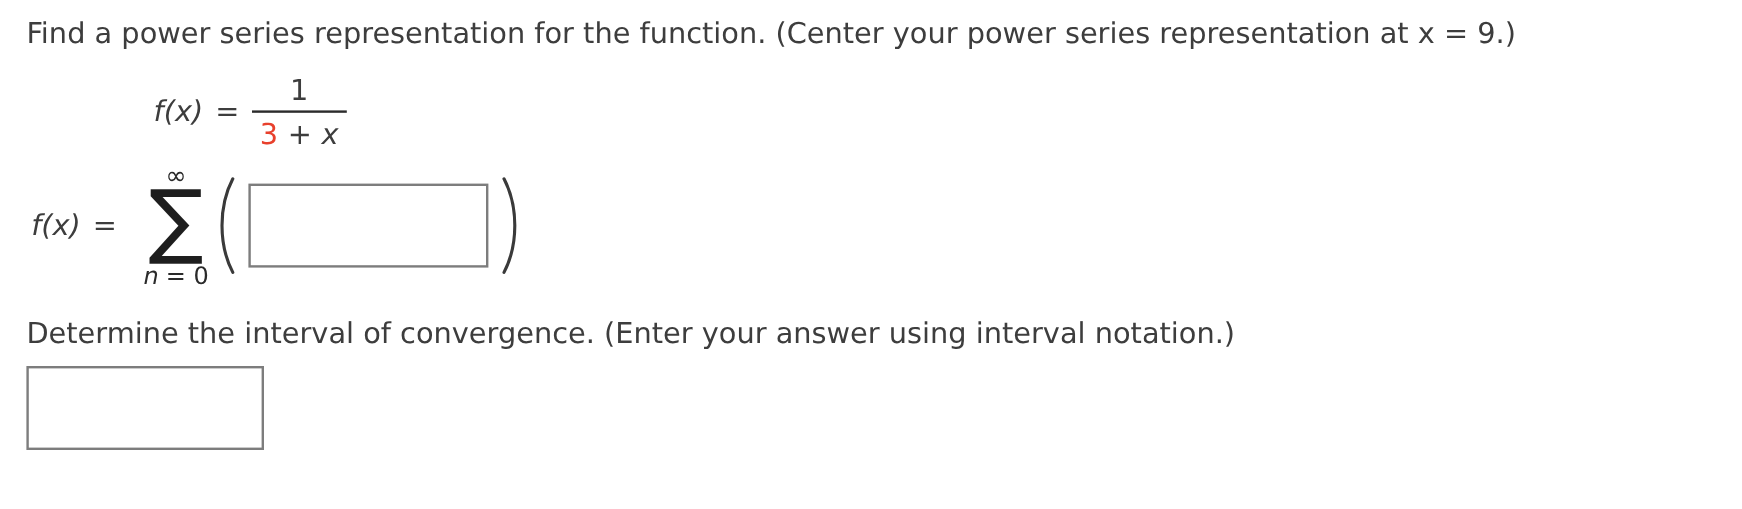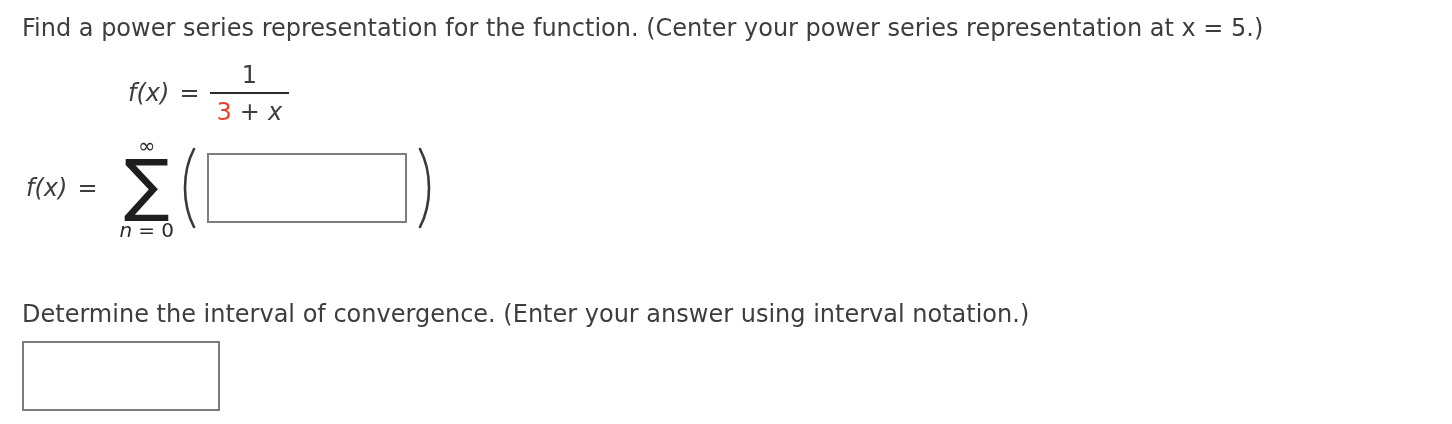--- a/index.html
+++ b/index.html
@@ -104,35 +104,35 @@
     outline: none;
   }
   .series-input {
     width: 180px;
     height: 66px;
     margin: 0 5px;
   }
 
   
   .instruction-second {
-    margin-top: 60px;
+    margin-top: 24px;
   }
   .interval-input {
     display: block;
     width: 178px;
     height: 66px;
     margin-top: 12px;
   }
 </style>
 </head>
 <body>
 
 <div class="page">
 
-  <p class="instruction">Find a power series representation for the function. (Center your power series representation at x = 5.)</p>
+  <p class="instruction">Find a power series representation for the function. (Center your power series representation at x = 9.)</p>
 
   <div class="eq1">
     <span class="math-italic">f(x)</span>
     <span class="eq-sign">=</span>
     <span class="fraction">
       <span class="num">1</span>
       <span class="den">
         <span class="red">3</span>
         <span class="op">+</span>
         <span class="math-italic">x</span>

